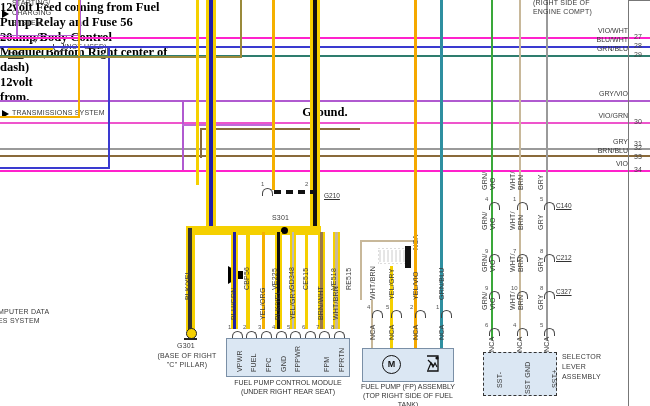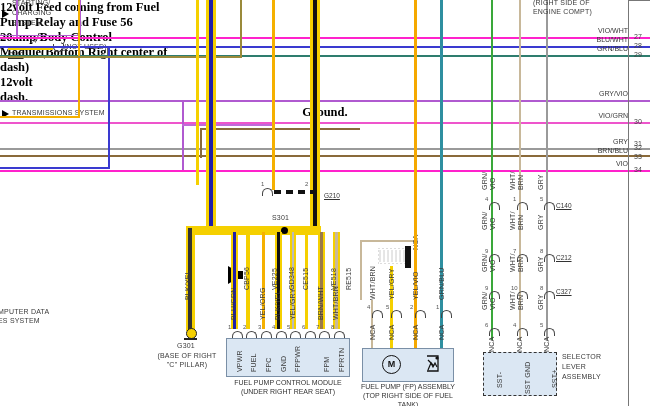--- a/index.html
+++ b/index.html
@@ -114,21 +114,21 @@
   <div class="lbl" style="left:177px;top:342px;">G301</div>
   <div class="lbl" style="left:152px;top:351px;white-space:pre-line;line-height:9px;text-align:center;width:70px;">(BASE OF RIGHT
 "C" PILLAR)</div>
 
   <div class="big" style="left:6px;top:227px;width:180px;">12volt Feed coming from Fuel
 Pump Relay and Fuse 56
 20amp/Body Control
 Module(Bottom Right center of
 dash)</div>
   <div class="big" style="left:214px;top:236px;">12volt
-dash.</div>
+from.</div>
   <div class="big" style="left:141px;top:312px;text-align:center;">Ground.</div>
   <div class="bigarrow" style="left:228px;top:266px;">
     <div class="tail"></div>
   </div>
 
   <div class="w" style="left:231px;top:232px;width:7px;height:97px;background:#f5d000;"></div>
   <div class="w" style="left:233px;top:232px;width:3px;height:97px;background:#1f1fa8;"></div>
 
   <div class="w" style="left:246px;top:232px;width:4px;height:97px;background:#f5d000;"></div>
 

